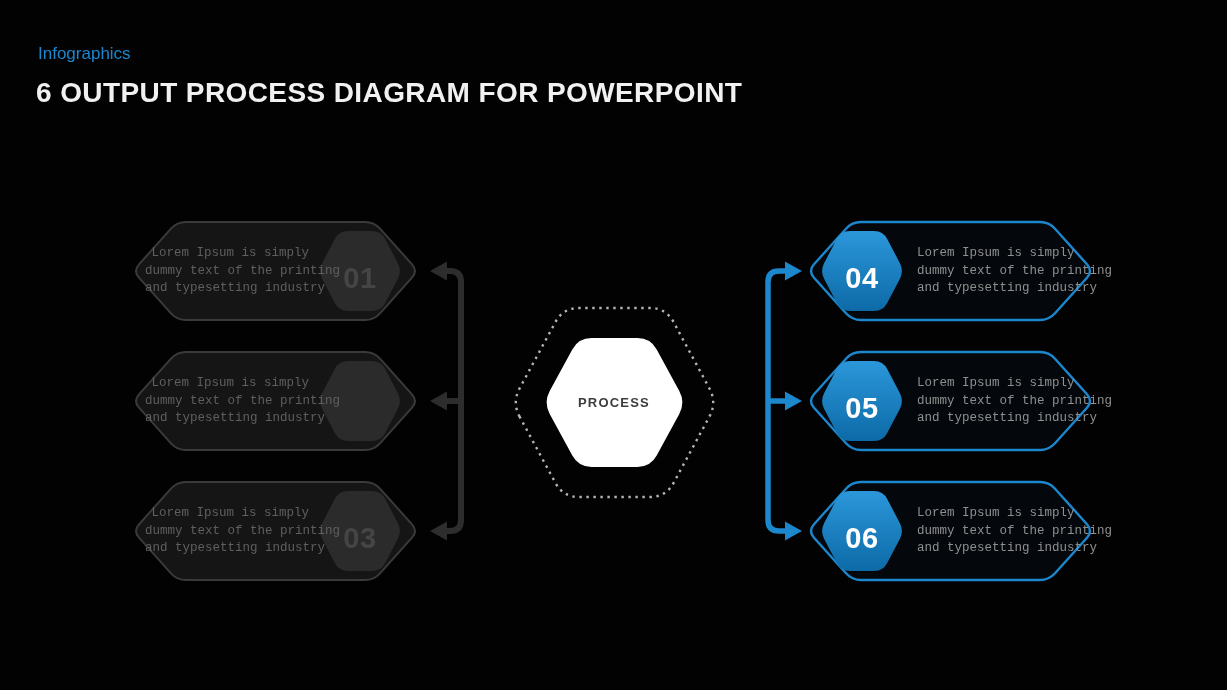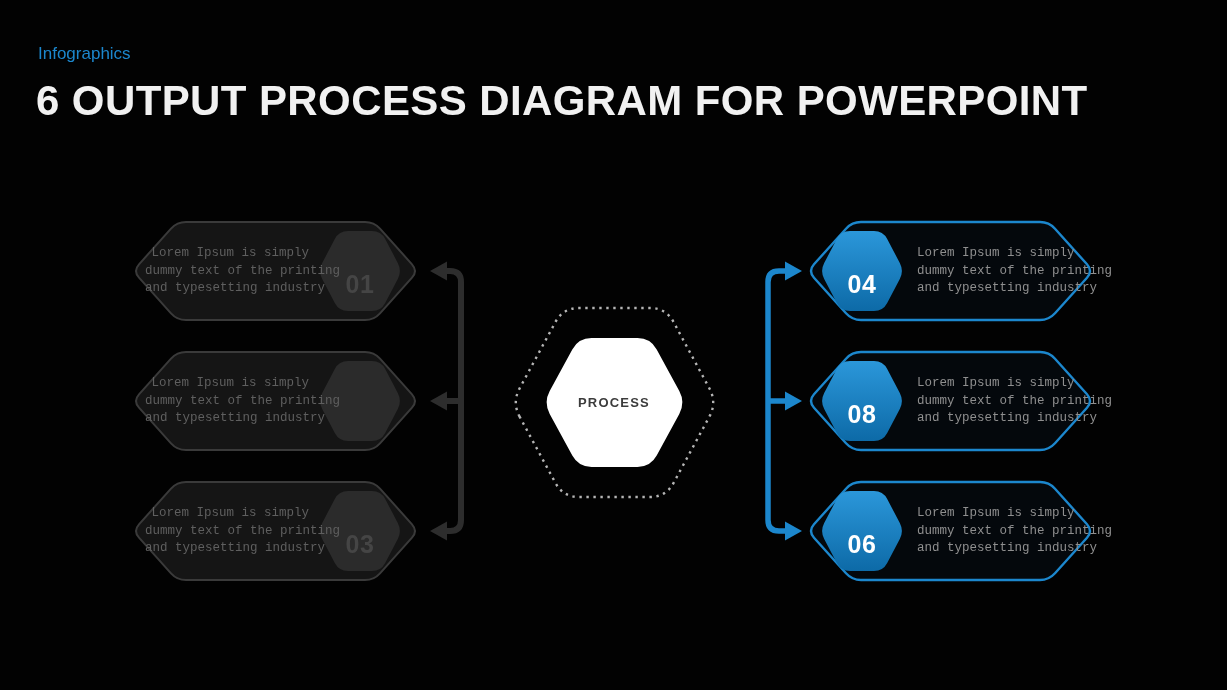--- a/index.html
+++ b/index.html
@@ -8,21 +8,21 @@
     background:var(--background,#000);
     font-family:"Liberation Sans", sans-serif;
     padding-left:48px;
   }
   .eyebrow {
     position:absolute; left:38px; top:44px;
     font-size:17px; font-weight:400; color:var(--accent-blue,#1c87cd);
   }
   .title {
     position:absolute; left:36px; top:77px;
-    font-size:42px; font-weight:bold; color:#f1f1f1; letter-spacing:0.4px;
+    font-size:28px; font-weight:bold; color:#f1f1f1; letter-spacing:0.4px;
     white-space:nowrap;
   }
 
   
   .connectors { position:absolute; left:0; top:0; pointer-events:none; }
   .bracket-left  { fill:none; stroke:var(--inactive-arrow,#2d2d2d); stroke-width:6; }
   .bracket-right { fill:none; stroke:var(--accent-blue,#1c87cd);  stroke-width:5.5; }
   .arrowhead-left  { fill:var(--inactive-arrow,#2d2d2d); }
   .arrowhead-right { fill:var(--accent-blue,#1c87cd); }
   .grad-top    { stop-color:var(--badge-blue-top,#2b97da); }
@@ -30,23 +30,23 @@
 
   
   .item { position:absolute; width:285px; height:98px; }
   .item svg { position:absolute; left:0; top:0; overflow:visible; }
   .shape-container-left  { fill:var(--inactive-fill,#151515); stroke:var(--inactive-border,#3a3a3a); stroke-width:2; }
   .shape-badge-left      { fill:var(--inactive-badge,#2b2b2b); }
   .shape-container-right { fill:#04080c; stroke:var(--accent-blue,#1c87cd); stroke-width:2.4; }
   .shape-badge-right     { fill:url(#badgeGrad); }
 
   .num {
-    position:absolute; top:22px; width:84px; height:80px;
+    position:absolute; top:16px; width:84px; height:80px;
     display:flex; align-items:center; justify-content:center;
-    font-size:25px; font-weight:bold; letter-spacing:0.5px;
+    font-size:29px; font-weight:bold; letter-spacing:0.5px;
   }
   .item.left  .num { left:185px; color:#454545; }
   .item.right .num { left:12px;  color:#ffffff; }
 
   .desc { position:absolute; top:23px; font-size:12.5px; line-height:17.5px; }
   .desc span { display:block; white-space:nowrap;font-family:Liberation Mono, monospace; }
   .item.left  .desc { left:12px;  width:164px; text-align:right; color:var(--inactive-text,#5f5f5f); }
   .item.right .desc { left:109px; width:172px; text-align:left;  color:var(--body-text-gray,#8f8f8f); }
 
   
@@ -150,21 +150,21 @@
       <span>dummy text of the printing</span>
       <span>and typesetting industry</span>
     </div>
   </div>
 
   <div class="item right" style="left:808px;top:352px;">
     <svg width="285" height="98">
       <path class="shape-container-right" d="M6.0,55.7 Q0,49 6.0,42.3 L38.0,6.7 Q44,0 53.0,0.0 L232.0,0.0 Q241,0 247.0,6.7 L279.0,42.3 Q285,49 279.0,55.7 L247.0,91.3 Q241,98 232.0,98.0 L53.0,98.0 Q44,98 38.0,91.3 Z"></path>
       <path class="shape-badge-right" transform="translate(12,9)" d="M4.2,48.0 Q0,40 4.2,32.0 L16.8,8.0 Q21,0 30.0,0.0 L54.0,0.0 Q63,0 67.2,8.0 L79.8,32.0 Q84,40 79.8,48.0 L67.2,72.0 Q63,80 54.0,80.0 L30.0,80.0 Q21,80 16.8,72.0 Z"></path>
     </svg>
-    <div class="num">08</div>
+    <div class="num">05</div>
     <div class="desc">
       <span>Lorem Ipsum is simply</span>
       <span>dummy text of the printing</span>
       <span>and typesetting industry</span>
     </div>
   </div>
 
   <div class="item right" style="left:808px;top:482px;">
     <svg width="285" height="98">
       <path class="shape-container-right" d="M6.0,55.7 Q0,49 6.0,42.3 L38.0,6.7 Q44,0 53.0,0.0 L232.0,0.0 Q241,0 247.0,6.7 L279.0,42.3 Q285,49 279.0,55.7 L247.0,91.3 Q241,98 232.0,98.0 L53.0,98.0 Q44,98 38.0,91.3 Z"></path>

